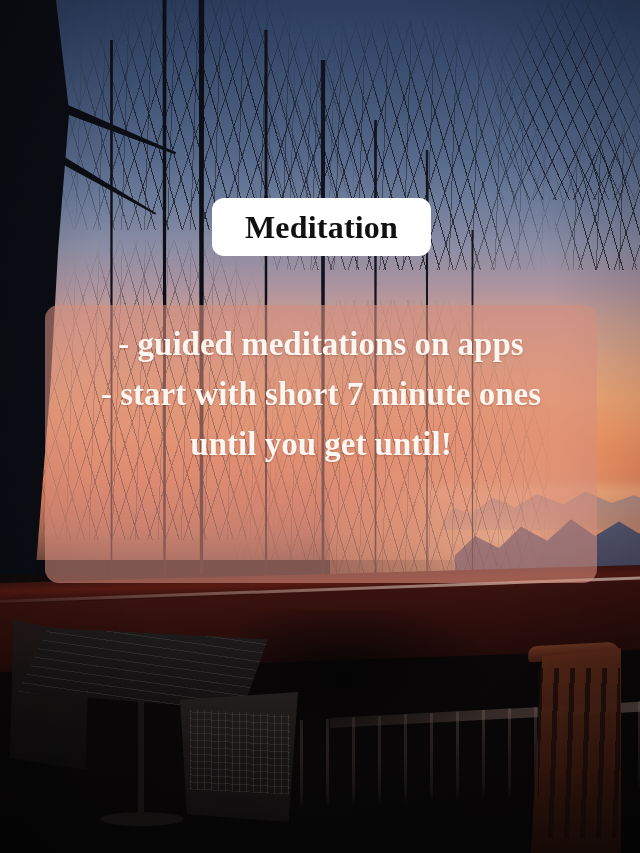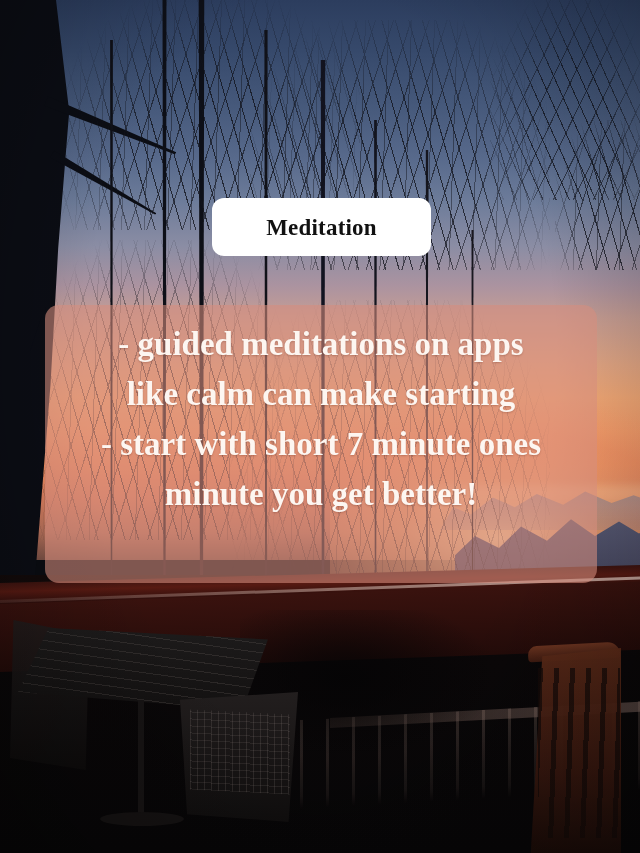--- a/index.html
+++ b/index.html
@@ -251,21 +251,21 @@
   
   .title-card{
     position:absolute; left:212px; top:198px; width:219px; height:58px;
     background:#ffffff;
     border-radius:12px;
     display:flex; align-items:center; justify-content:center;
   }
   .title-card .title-text{
     font-family:"Liberation Serif", serif;
     font-weight:700;
-    font-size:23px;
+    font-size:32px;
     letter-spacing:.2px;
     color:#111111;
     line-height:1;
     white-space:nowrap;
   }
 
   .body-card{
     position:absolute; left:45px; top:305px; width:552px; height:278px;
     background:rgba(214,141,126,.58);
     border-radius:14px;
@@ -336,18 +336,17 @@
 
     <div class="vignette"></div>
   </div>
 
   <div class="title-card">
     <span class="title-text">Meditation</span>
   </div>
 
   <div class="body-card">
     <div class="line">- guided meditations on apps</div>
-    <div class="line">like calm can make starting</div>
     <div class="line">- start with short 7 minute ones</div>
-    <div class="line">minute you get better!</div>
+    <div class="line">until you get until!</div>
   </div>
 
 </div>
 
 </body></html>

